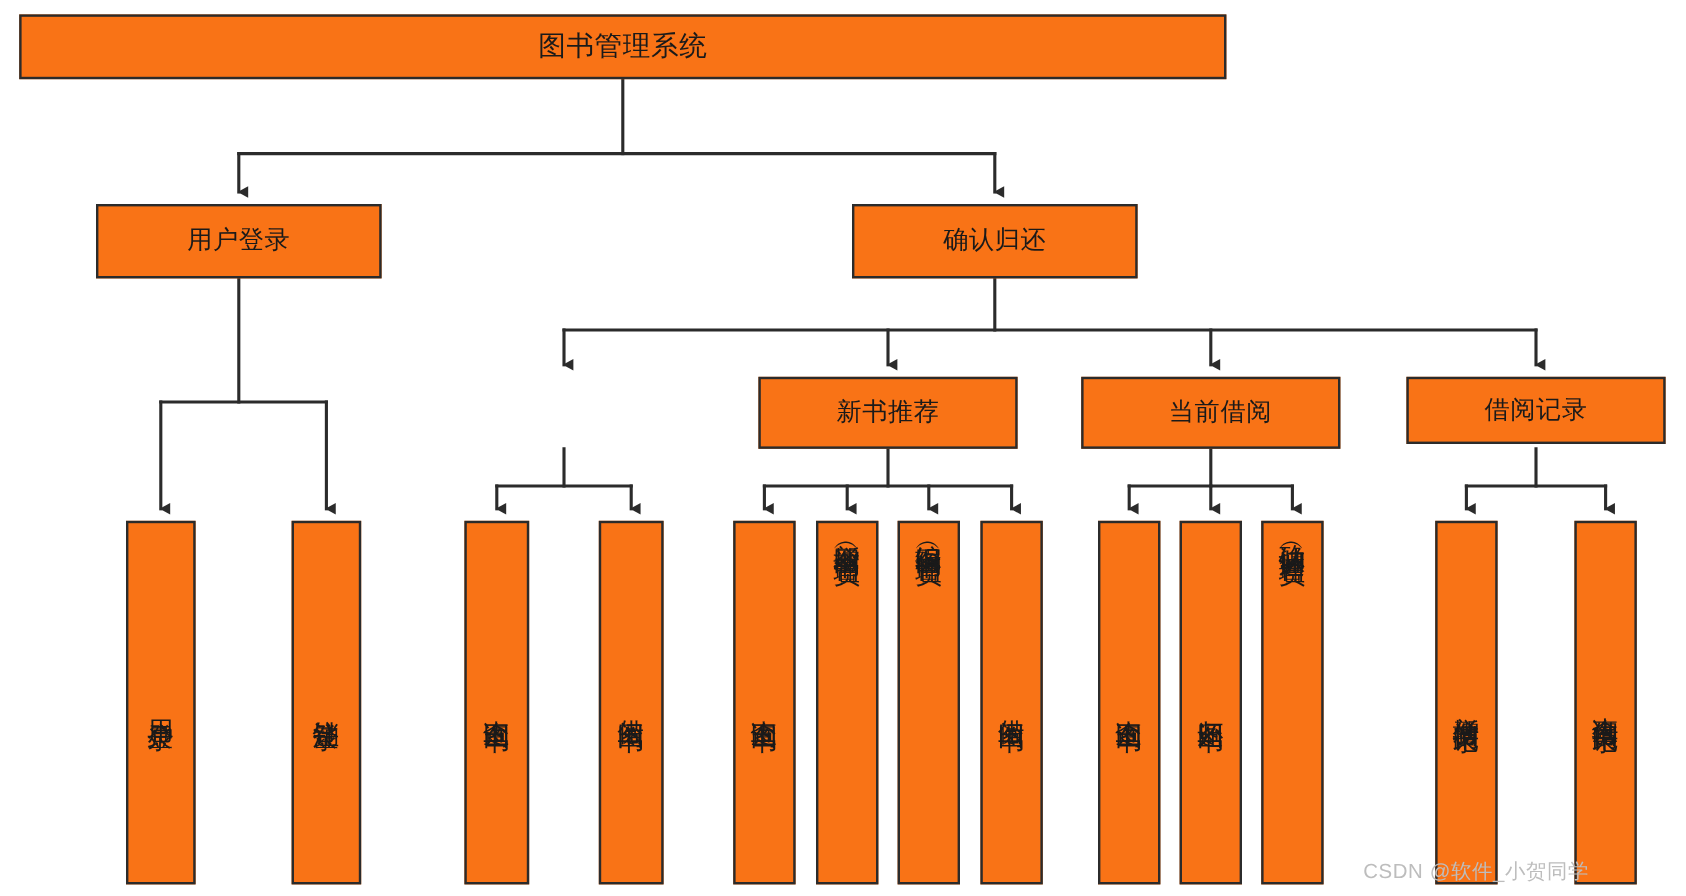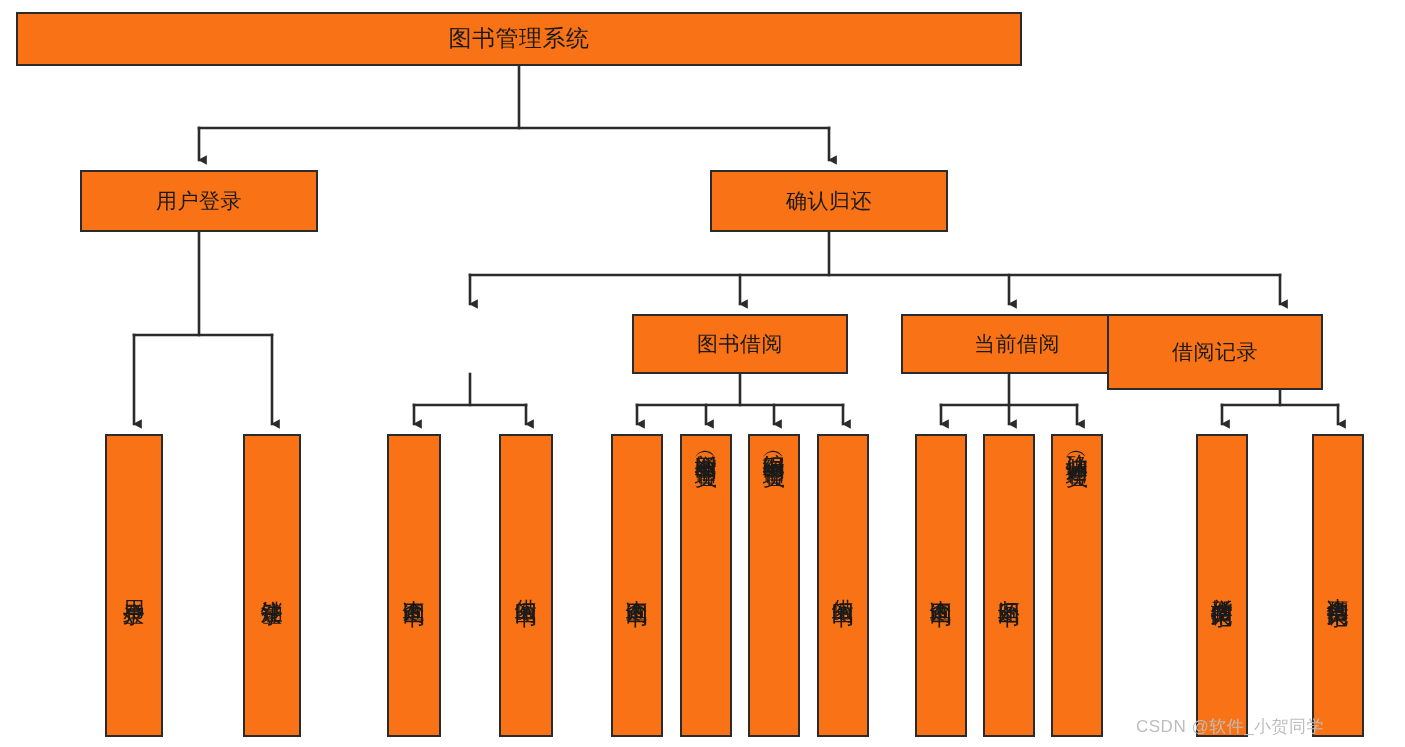--- a/index.html
+++ b/index.html
@@ -134,26 +134,26 @@
   </div>
 
   <div class="node node-l2" style="left:80px; top:170px; width:238px; height:62px;">
     <span class="label">用户登录</span>
   </div>
   <div class="node node-l2" style="left:710px; top:170px; width:238px; height:62px;">
     <span class="label">确认归还</span>
   </div>
 
   <div class="node node-l3" style="left:632px; top:314px; width:216px; height:60px;">
-    <span class="label">图书借阅</span>
+    <span class="label">新书推荐</span>
   </div>
   <div class="node node-l3" style="left:901px; top:314px; width:216px; height:60px;padding-left:16px;">
     <span class="label">当前借阅</span>
   </div>
-  <div class="node node-l3" style="left:1107px; top:314px; width:216px; height:76px;">
+  <div class="node node-l3" style="left:1172px; top:314px; width:216px; height:56px;">
     <span class="label">借阅记录</span>
   </div>
 
   <div class="node node-leaf center-v" style="left:105px; top:434px; width:58px; height:303px;">
     <span class="label">用户登录</span>
   </div>
   <div class="node node-leaf center-v" style="left:243px; top:434px; width:58px; height:303px;">
     <span class="label">注销登录</span>
   </div>
 

